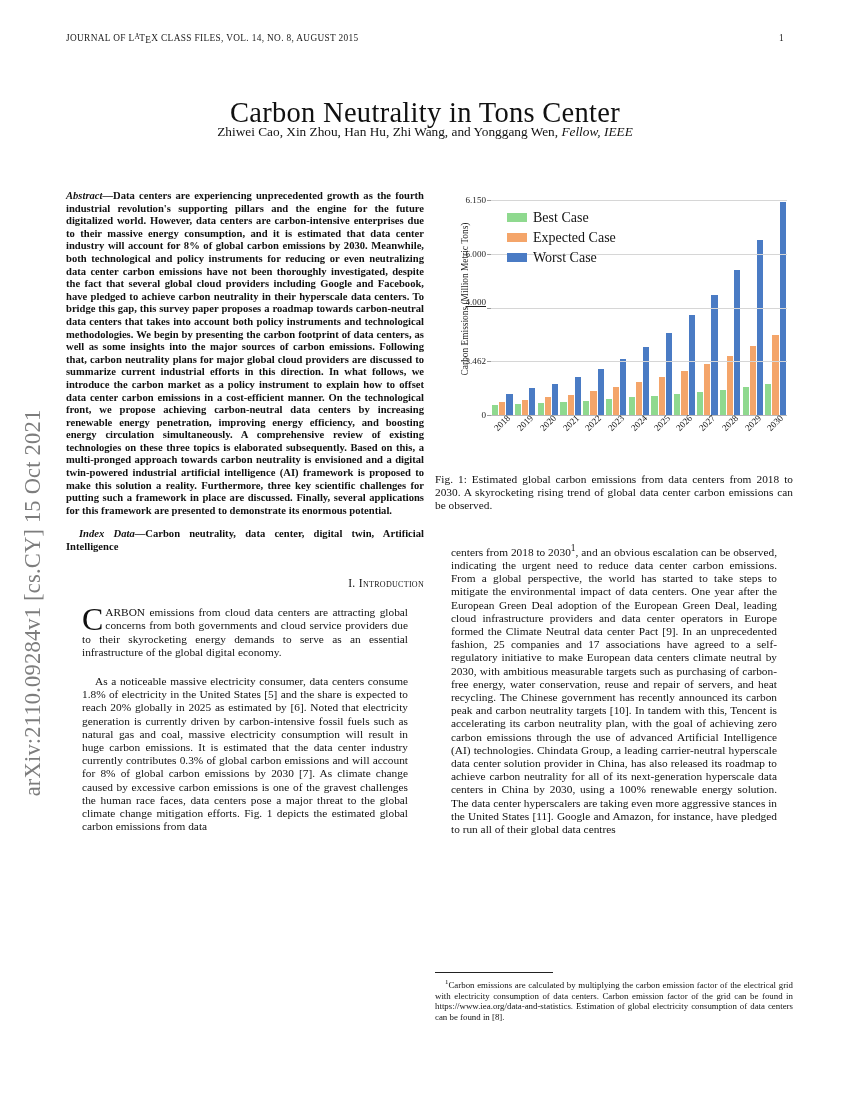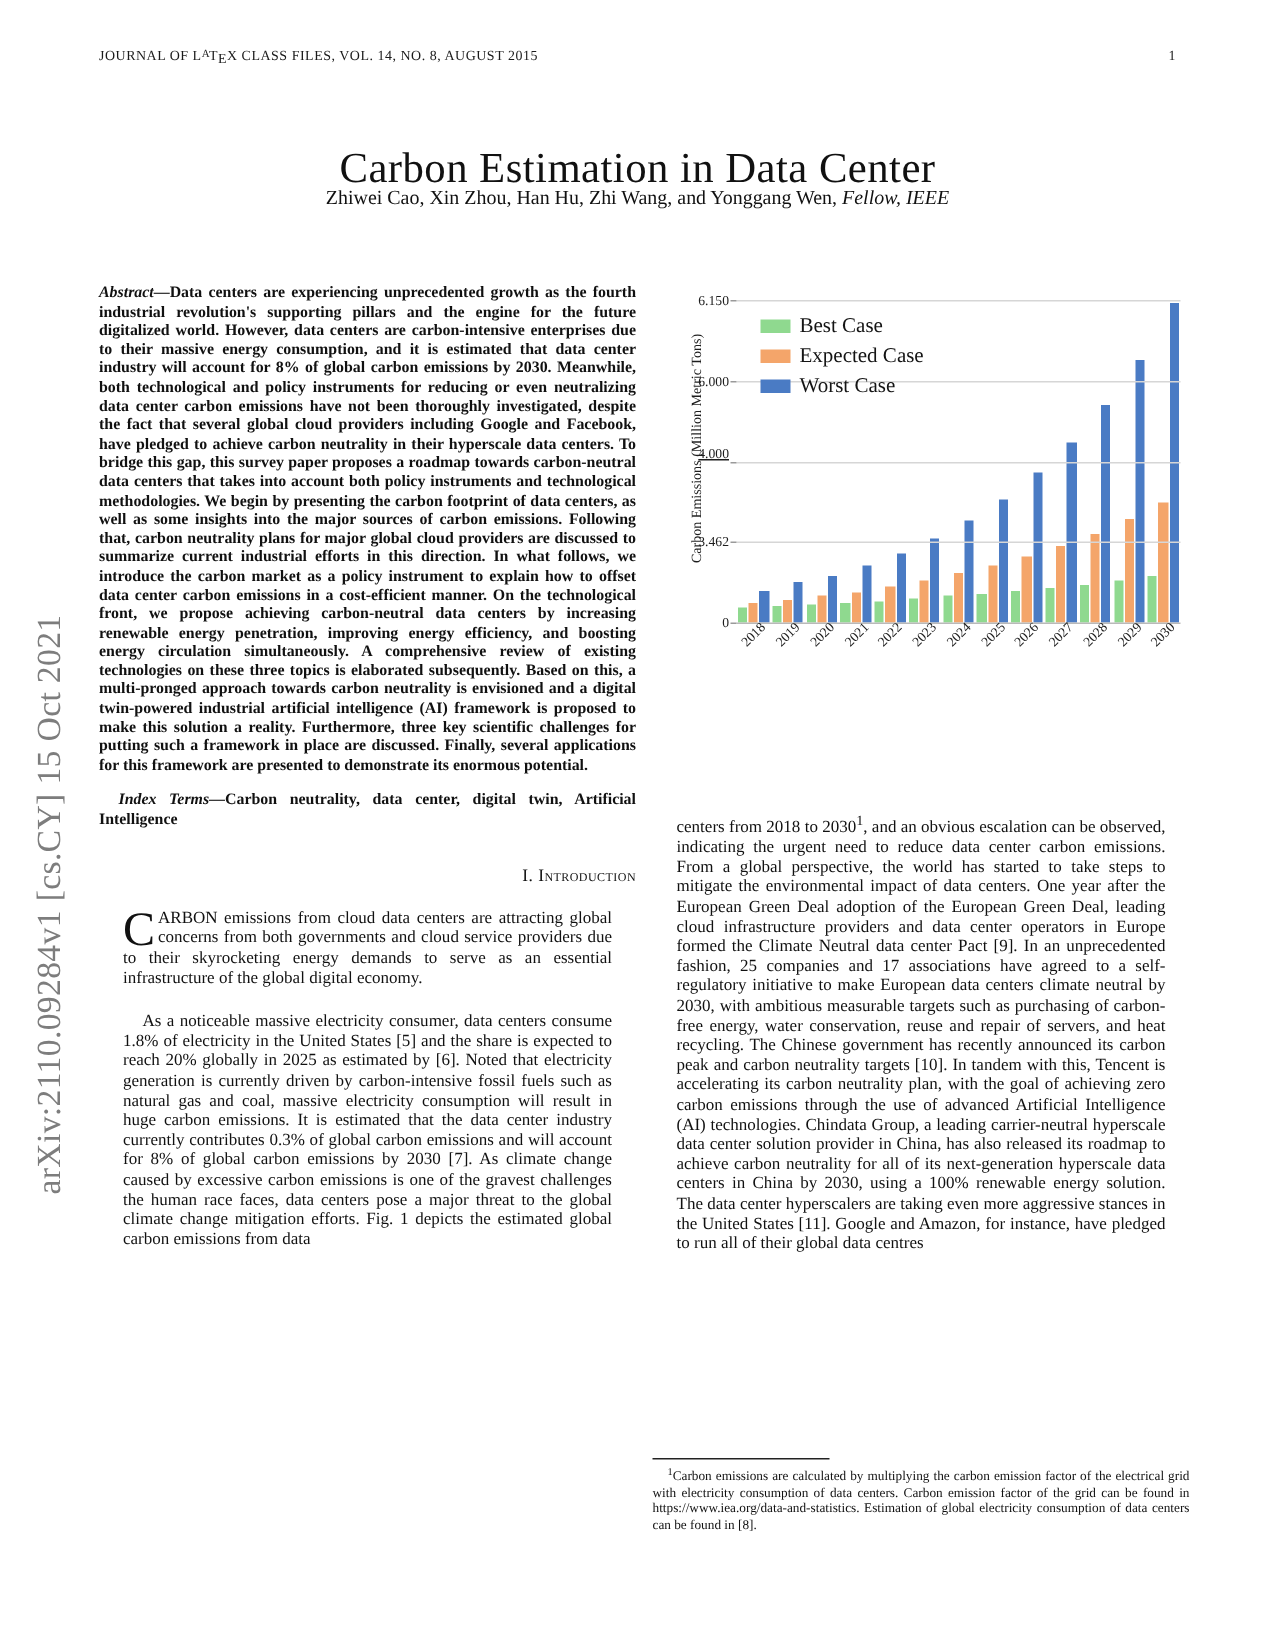--- a/index.html
+++ b/index.html
@@ -275,30 +275,30 @@
 
 <div class="arxiv-stamp">arXiv:2110.09284v1  [cs.CY]  15 Oct 2021</div>
 
 <div class="page">
 
   <div class="running-head">
     <div class="rh-left"><span>JOURNAL OF </span><span class="tex-logo"><span>L</span><span class="a-up">A</span><span>T</span><span class="e-down">E</span><span>X</span></span><span> CLASS FILES, VOL. 14, NO. 8, AUGUST 2015</span></div>
     <div class="rh-right">1</div>
   </div>
 
-  <h1 class="paper-title">Carbon Estimation in Data Center</h1>
+  <h1 class="paper-title">Carbon Neutrality in Tons Center</h1>
   <div class="authors"><span>Zhiwei Cao, Xin Zhou, Han Hu, Zhi Wang, and Yonggang Wen, </span><span class="fellow">Fellow, IEEE</span></div>
 
   <div class="col col-left">
     <div class="abstract">
       <span class="lead">Abstract</span><span>—</span><span>Data centers are experiencing unprecedented growth as the fourth industrial revolution's supporting pillars and the engine for the future digitalized world. However, data centers are carbon-intensive enterprises due to their massive energy consumption, and it is estimated that data center industry will account for 8% of global carbon emissions by 2030. Meanwhile, both technological and policy instruments for reducing or even neutralizing data center carbon emissions have not been thoroughly investigated, despite the fact that several global cloud providers including Google and Facebook, have pledged to achieve carbon neutrality in their hyperscale data centers. To bridge this gap, this survey paper proposes a roadmap towards carbon-neutral data centers that takes into account both policy instruments and technological methodologies. We begin by presenting the carbon footprint of data centers, as well as some insights into the major sources of carbon emissions. Following that, carbon neutrality plans for major global cloud providers are discussed to summarize current industrial efforts in this direction. In what follows, we introduce the carbon market as a policy instrument to explain how to offset data center carbon emissions in a cost-efficient manner. On the technological front, we propose achieving carbon-neutral data centers by increasing renewable energy penetration, improving energy efficiency, and boosting energy circulation simultaneously. A comprehensive review of existing technologies on these three topics is elaborated subsequently. Based on this, a multi-pronged approach towards carbon neutrality is envisioned and a digital twin-powered industrial artificial intelligence (AI) framework is proposed to make this solution a reality. Furthermore, three key scientific challenges for putting such a framework in place are discussed. Finally, several applications for this framework are presented to demonstrate its enormous potential.</span>
     </div>
 
     <div class="index-terms">
-      <span class="lead">Index Terms</span><span>—</span><span>Carbon neutrality, data center, digital twin, Artificial Intelligence</span>
+      <span class="lead">Index Data</span><span>—</span><span>Carbon neutrality, data center, digital twin, Artificial Intelligence</span>
     </div>
 
     <div class="section-head">I.  Introduction</div>
 
     <p class="dropcap-para"><span class="dropcap">C</span><span>ARBON emissions from cloud data centers are attracting global concerns from both governments and cloud service providers due to their skyrocketing energy demands to serve as an essential infrastructure of the global digital economy.</span></p>
 
     <p>As a noticeable massive electricity consumer, data centers consume 1.8% of electricity in the United States [5] and the share is expected to reach 20% globally in 2025 as estimated by [6]. Noted that electricity generation is currently driven by carbon-intensive fossil fuels such as natural gas and coal, massive electricity consumption will result in huge carbon emissions. It is estimated that the data center industry currently contributes 0.3% of global carbon emissions and will account for 8% of global carbon emissions by 2030 [7]. As climate change caused by excessive carbon emissions is one of the gravest challenges the human race faces, data centers pose a major threat to the global climate change mitigation efforts. Fig. 1 depicts the estimated global carbon emissions from data</p>
   </div>
 
   <div class="figure">
@@ -442,20 +442,21 @@
             <span class="legend-swatch" style="background: rgb(244, 165, 106);"></span>
             <span>Expected Case</span>
           </div>
           <div class="legend-row">
             <span class="legend-swatch" style="background: rgb(74, 123, 196);"></span>
             <span>Worst Case</span>
           </div>
         </div>
     </div>
 
+    <div class="fig-caption"><span>Fig. 1: </span><span>Estimated global carbon emissions from data centers from 2018 to 2030. A skyrocketing rising trend of global data center carbon emissions can be observed.</span></div>
   </div>
 
   <div class="col col-right" id="right-col-text" style="top: 527px;">
     <p class="no-indent"><span>centers from 2018 to 2030</span><sup>1</sup><span>, and an obvious escalation can be observed, indicating the urgent need to reduce data center carbon emissions. From a global perspective, the world has started to take steps to mitigate the environmental impact of data centers. One year after the European Green Deal adoption of the European Green Deal, leading cloud infrastructure providers and data center operators in Europe formed the Climate Neutral data center Pact [9]. In an unprecedented fashion, 25 companies and 17 associations have agreed to a self-regulatory initiative to make European data centers climate neutral by 2030, with ambitious measurable targets such as purchasing of carbon-free energy, water conservation, reuse and repair of servers, and heat recycling. The Chinese government has recently announced its carbon peak and carbon neutrality targets [10]. In tandem with this, Tencent is accelerating its carbon neutrality plan, with the goal of achieving zero carbon emissions through the use of advanced Artificial Intelligence (AI) technologies. Chindata Group, a leading carrier-neutral hyperscale data center solution provider in China, has also released its roadmap to achieve carbon neutrality for all of its next-generation hyperscale data centers in China by 2030, using a 100% renewable energy solution. The data center hyperscalers are taking even more aggressive stances in the United States [11]. Google and Amazon, for instance, have pledged to run all of their global data centres</span></p>
   </div>
 
 
   <div class="footnote-block fn-right">
     <div class="footnote-rule"></div>
     <p><sup>1</sup><span>Carbon emissions are calculated by multiplying the carbon emission factor of the electrical grid with electricity consumption of data centers. Carbon emission factor of the grid can be found in https://www.iea.org/data-and-statistics. Estimation of global electricity consumption of data centers can be found in [8].</span></p>

